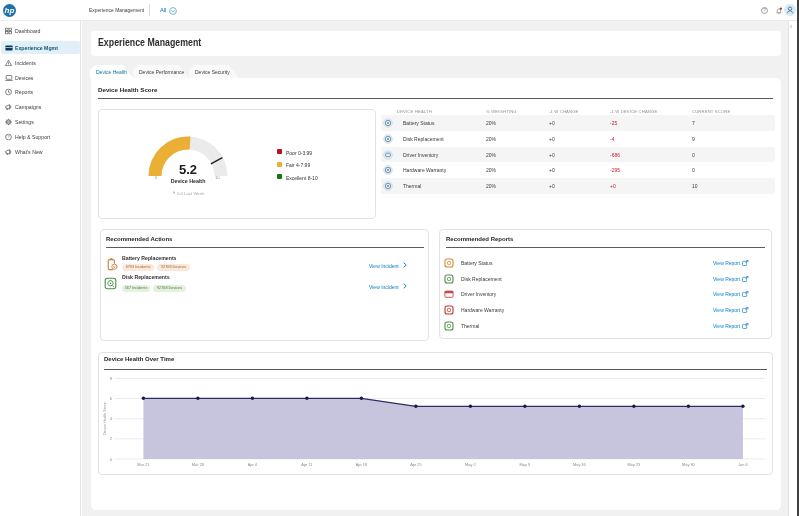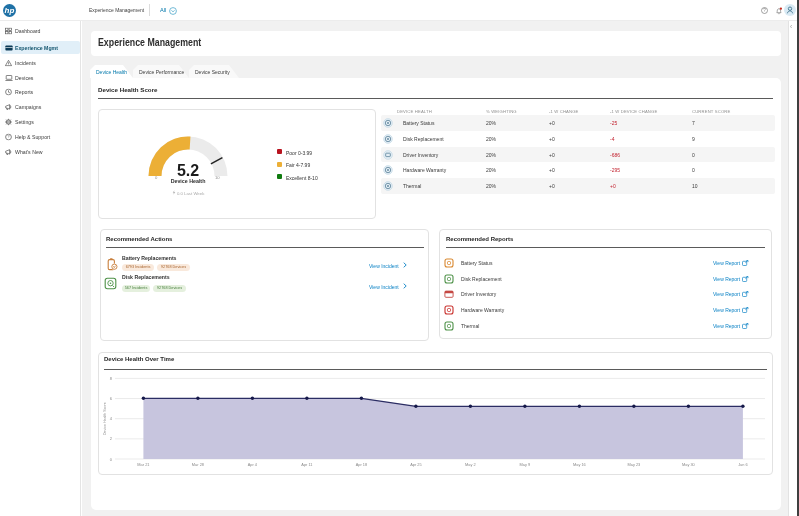--- a/index.html
+++ b/index.html
@@ -205,21 +205,21 @@
 <div class="abs" id="gaugepanel"></div>
 
 <svg class="abs" style="left:140px;top:128px" width="100" height="60" viewBox="0 0 100 60">
 
   <path d="M8.5 48 A39.5 39.5 0 0 1 87.5 48 L74.5 48 A26.5 26.5 0 0 0 21.5 48 Z" fill="#ebebeb"></path>
   <path d="M8.5 48 A39.5 39.5 0 0 1 50.48 8.58 L49.66 21.55 A26.5 26.5 0 0 0 21.5 48 Z" fill="#ecaf36"></path>
   <line x1="70.9" y1="35.8" x2="82.4" y2="29.7" stroke="#222" stroke-width="1.5"></line>
 </svg>
 <div class="abs" style="left:155px;top:175px;font-size:4.2px;color:#8f8f8f;">0</div>
 <div class="abs" style="left:215px;top:175px;font-size:4.2px;color:#8f8f8f;">10</div>
-<div class="abs" style="left:158px;top:162px;width:60px;text-align:center;font-size:16px;font-weight:bold;color:#1b1b1b;">5.2</div>
+<div class="abs" style="left:158px;top:162px;width:60px;text-align:center;font-size:13px;font-weight:bold;color:#1b1b1b;">5.2</div>
 <div class="abs" style="left:158px;top:178px;width:60px;text-align:center;font-size:5.3px;font-weight:bold;color:#2e2e2e;">Device Health</div>
 <div class="abs" style="left:158px;top:190px;width:60px;text-align:center;font-size:4.3px;color:#a8a8a8;"><svg width="4" height="5" viewBox="0 0 4 5" style="vertical-align:-0.5px">
       <path d="M2.4 0.2 L0.7 2.8 L1.8 2.8 L1.4 4.8 L3.3 2.1 L2.1 2.1 Z" fill="#b5b5b5"></path>
     </svg> 0.0 Last Week</div>
 
 <div class="leg-sq" style="left:277px;top:149px;background:#b8131f;"></div>
 <div class="leg-lbl" style="left:286px;top:149.5px;">Poor 0-3.99</div>
 <div class="leg-sq" style="left:277px;top:161.5px;background:#ecaf36;"></div>
 <div class="leg-lbl" style="left:286px;top:162px;">Fair 4-7.99</div>
 <div class="leg-sq" style="left:277px;top:174px;background:#0f7b0f;"></div>

